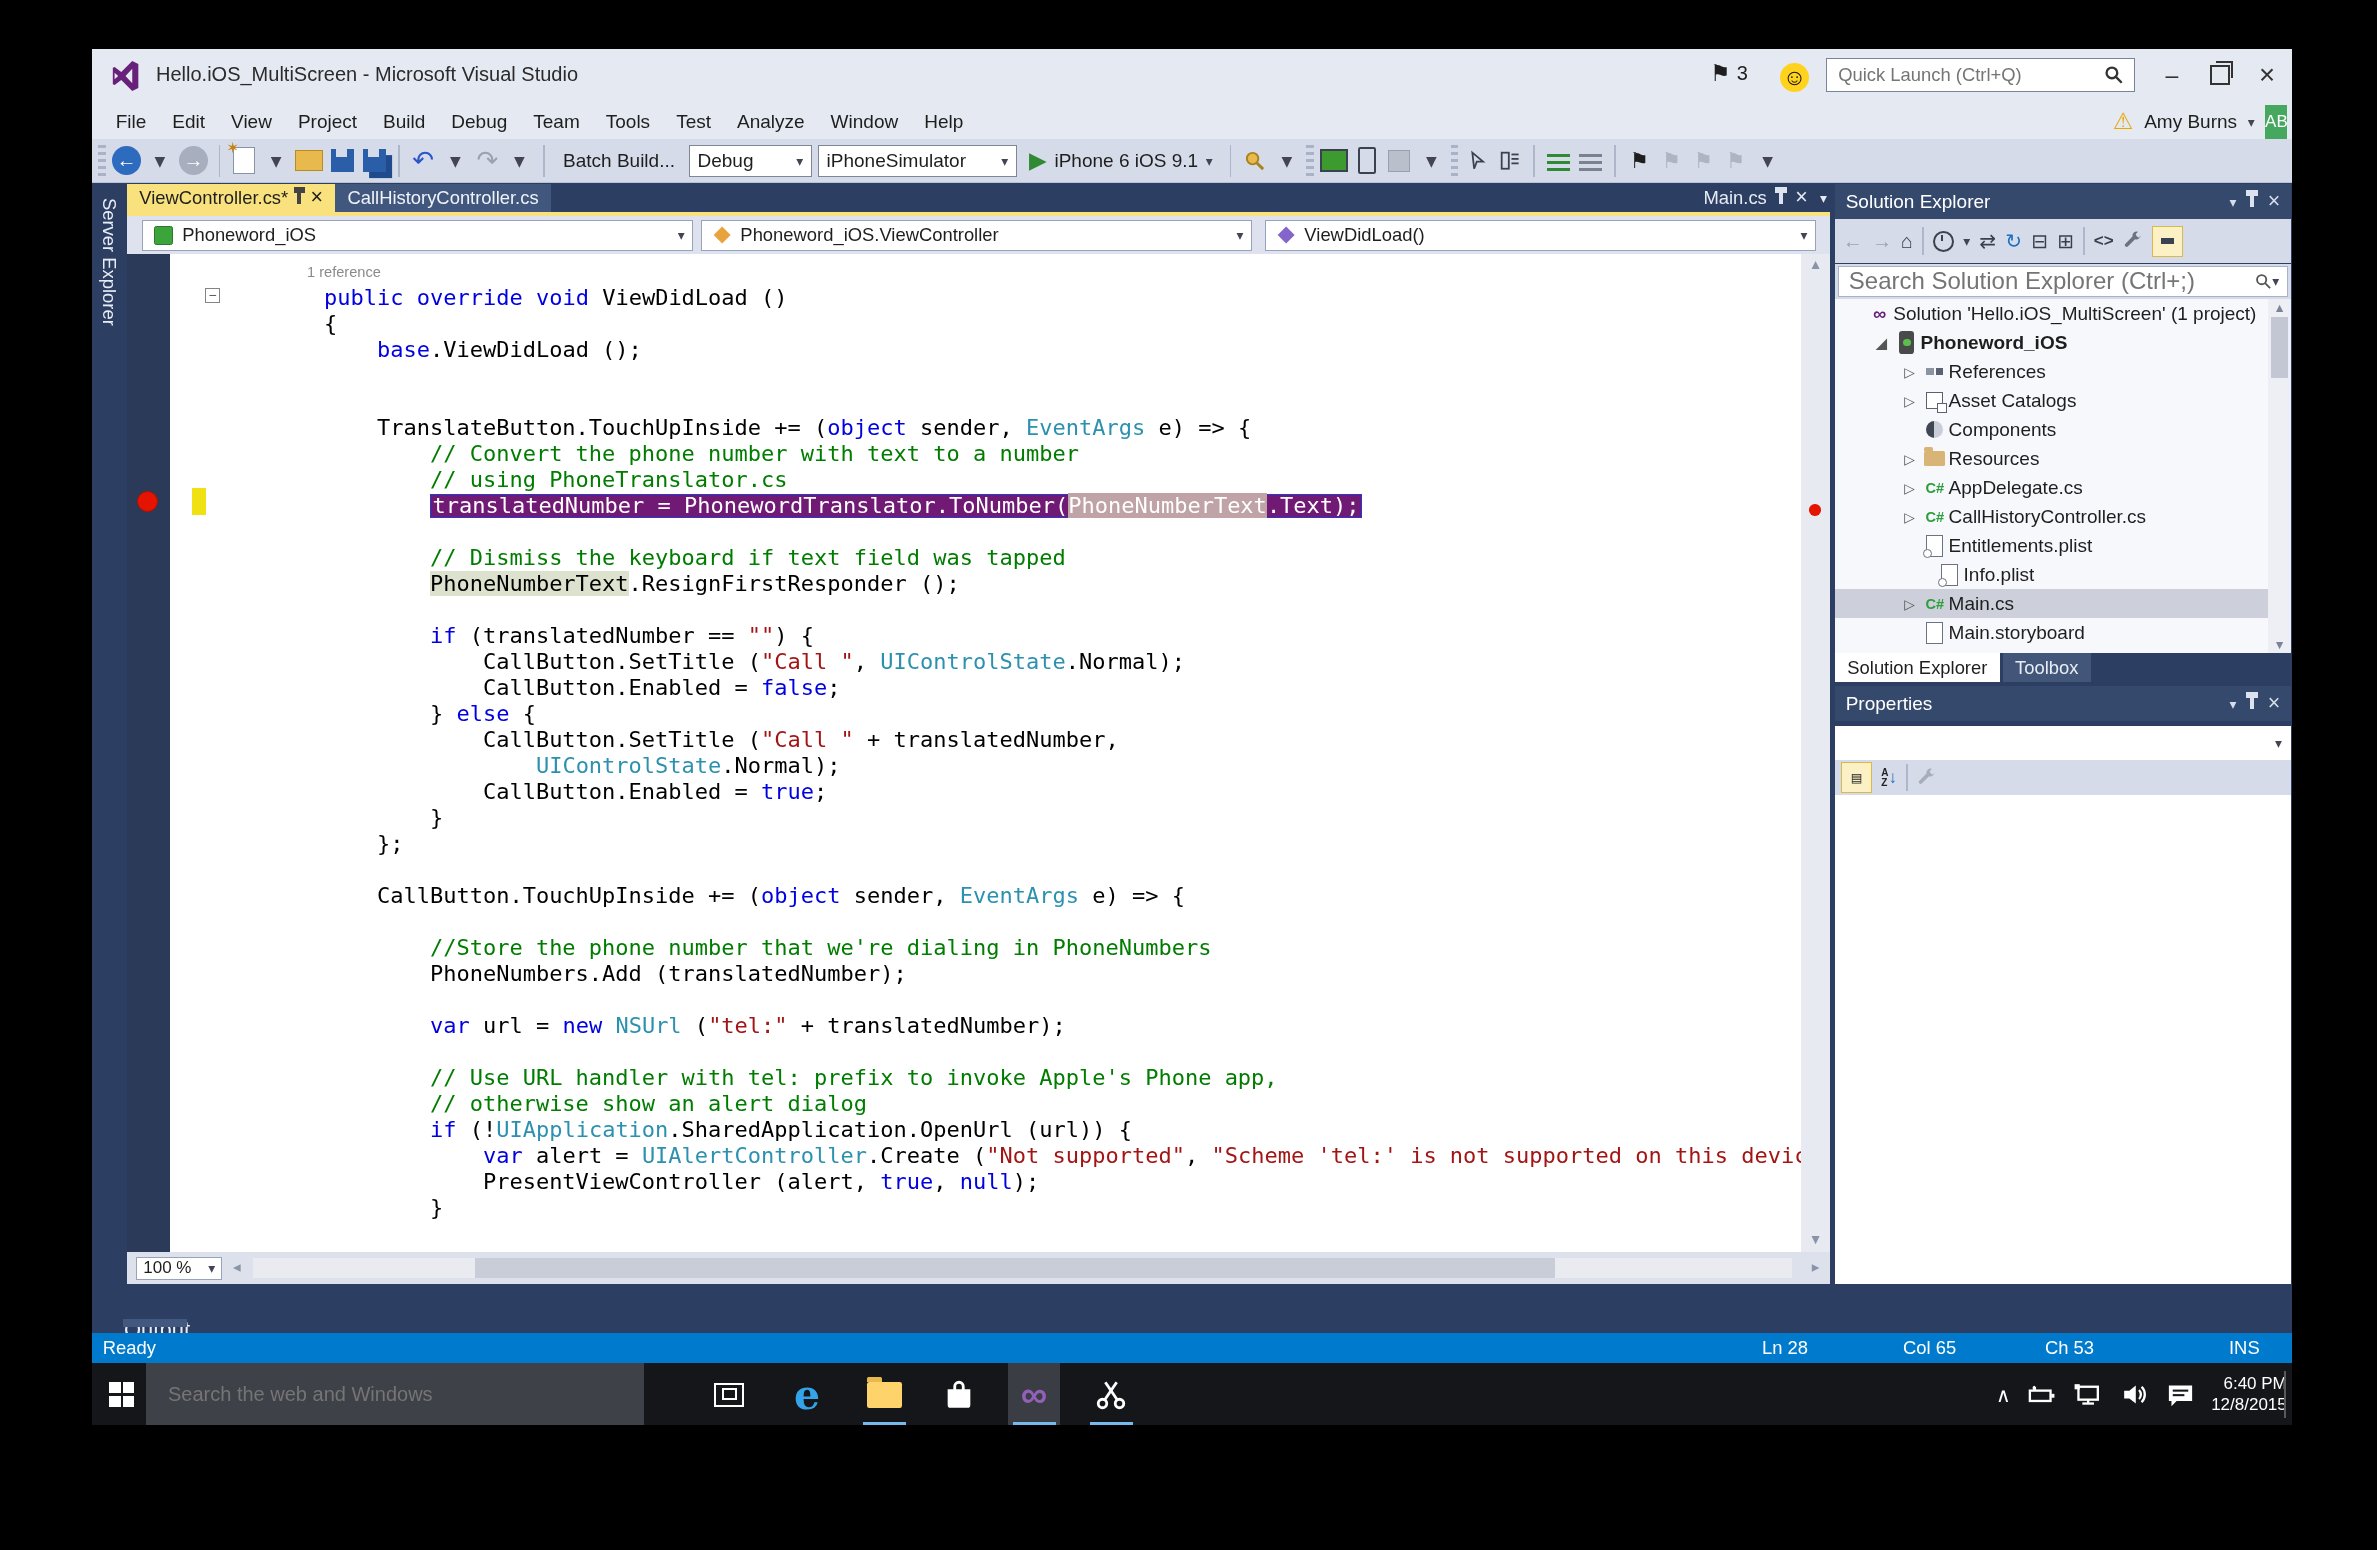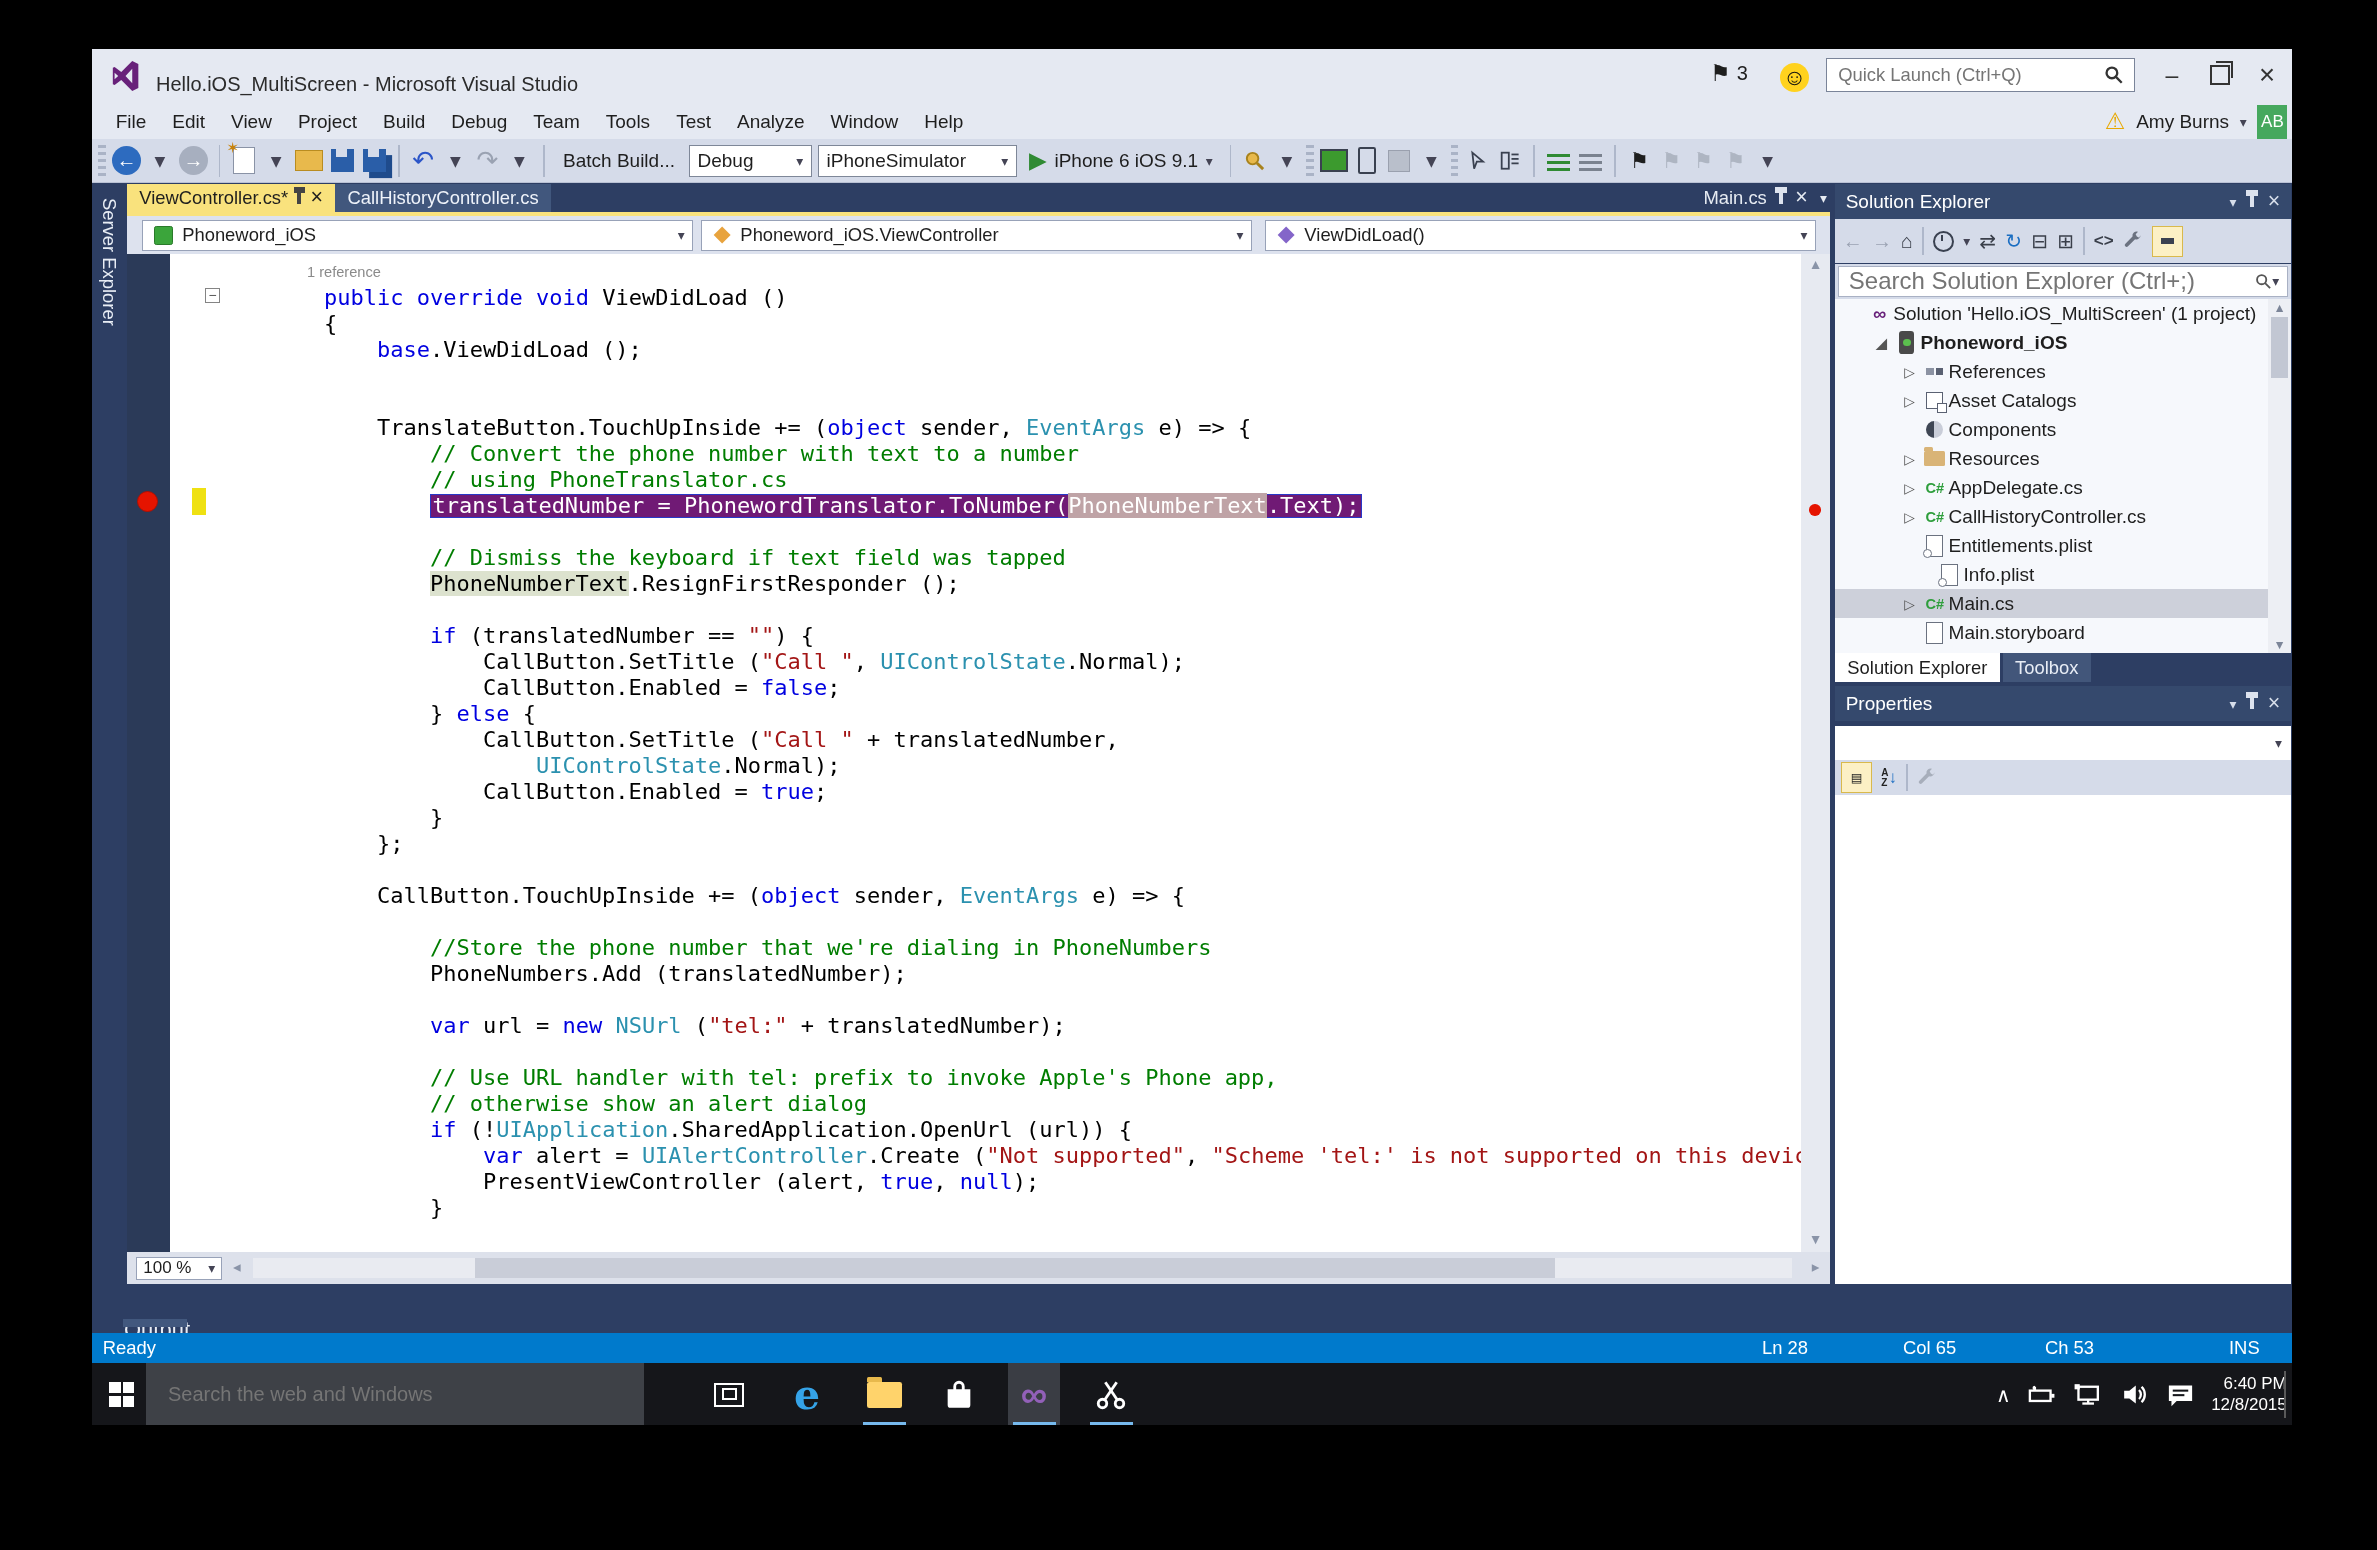--- a/index.html
+++ b/index.html
@@ -3,41 +3,41 @@
 <meta charset="utf-8">
 <style>
   html,body{margin:0;padding:0;}
   body{width:2377px;height:1550px;background:#000;position:relative;
        font-family:"Liberation Sans",sans-serif;color:#1e1e1e;overflow:hidden;}
   .desktop{position:absolute;left:92px;top:49px;width:2200px;height:1376px;background:#2D3E63;overflow:hidden;}
 
   
   .titlebar{position:absolute;top:0;left:0;right:0;height:54px;background:#E5E9F2;}
   .vslogo{position:absolute;left:17px;top:10.7px;width:32px;height:32px;}
-  .title-text{position:absolute;left:64px;top:24px;font-size:20px;color:#2b2b2b;white-space:nowrap;}
+  .title-text{position:absolute;left:64px;top:14px;font-size:20px;color:#2b2b2b;white-space:nowrap;}
   .flag-btn{position:absolute;left:1618px;top:10.7px;display:flex;align-items:center;gap:6.1px;font-size:20px;}
   .flag-glyph{font-size:23px;color:#1e1e1e;}
   .smiley{position:absolute;left:1688px;top:13.8px;width:29px;height:29px;border-radius:50%;
           background:#FFD21E;color:#111;display:flex;align-items:center;justify-content:center;font-size:23px;}
   .ql{position:absolute;left:1734px;top:9.2px;width:309px;height:34px;background:#fff;border:1.5px solid #7A8499;
       display:flex;align-items:center;padding:0 9.2px;box-sizing:border-box;}
   .ql input{flex:1;border:none;outline:none;font-size:18.4px;color:#444;background:transparent;font-family:inherit;}
   .winbtn{position:absolute;top:6.1px;width:40px;height:40px;display:flex;align-items:center;justify-content:center;
           font-size:23px;color:#333;}
   .restore-glyph{width:15.3px;height:15.3px;border:2.3px solid #333;position:relative;}
   .restore-glyph::before{content:'';position:absolute;left:3.8px;top:-6.9px;width:15.3px;height:15.3px;border:2.3px solid #333;border-bottom:none;border-left:none;}
 
   
   .menubar{position:absolute;top:54px;left:0;right:0;height:37px;background:#E5E9F2;display:flex;align-items:center;padding-left:10.7px;}
   .menu-item{font-size:19px;padding:0 13px;height:37px;display:flex;align-items:center;}
   .menu-right{position:absolute;right:4.6px;top:0;height:37px;display:flex;align-items:center;gap:10.7px;}
   .warn{color:#E8A800;font-size:23px;}
   .acct-name{font-size:19px;}
   .caret{font-size:13.8px;color:#445;}
-  .ab-badge{width:30px;height:34px;background:#46A85E;color:#fff;font-size:17px;display:flex;align-items:center;justify-content:center;}
+  .ab-badge{width:22px;height:34px;background:#46A85E;color:#fff;font-size:17px;display:flex;align-items:center;justify-content:center;}
 
   
   .toolbar{position:absolute;top:90px;left:0;right:0;height:44px;background:#D5DBE9;display:flex;align-items:center;gap:6.1px;padding-left:6.1px;border-bottom:0.8px solid #B9C1D4;box-sizing:border-box;}
   .grip{width:7.7px;height:31px;background:repeating-linear-gradient(0deg,#AAB3C6 0 3.1px,transparent 3.1px 6.9px);}
   .tsep{width:1.5px;height:32px;background:#AEB7CA;margin:0 4.6px;}
   .tbtn{height:35px;min-width:26px;display:flex;align-items:center;justify-content:center;font-size:21.4px;}
   .circle-btn{width:29px;height:29px;border-radius:50%;display:flex;align-items:center;justify-content:center;color:#fff;font-size:20px;}
   .blue{background:#2D6BBF;} .grayc{background:#A7AFBF;}
   .ud{color:#2B55C8;font-size:26px;} .udg{color:#9AA2B2;font-size:26px;}
   .toolbar .label{font-size:19px;padding:0 7.7px;white-space:nowrap;}

